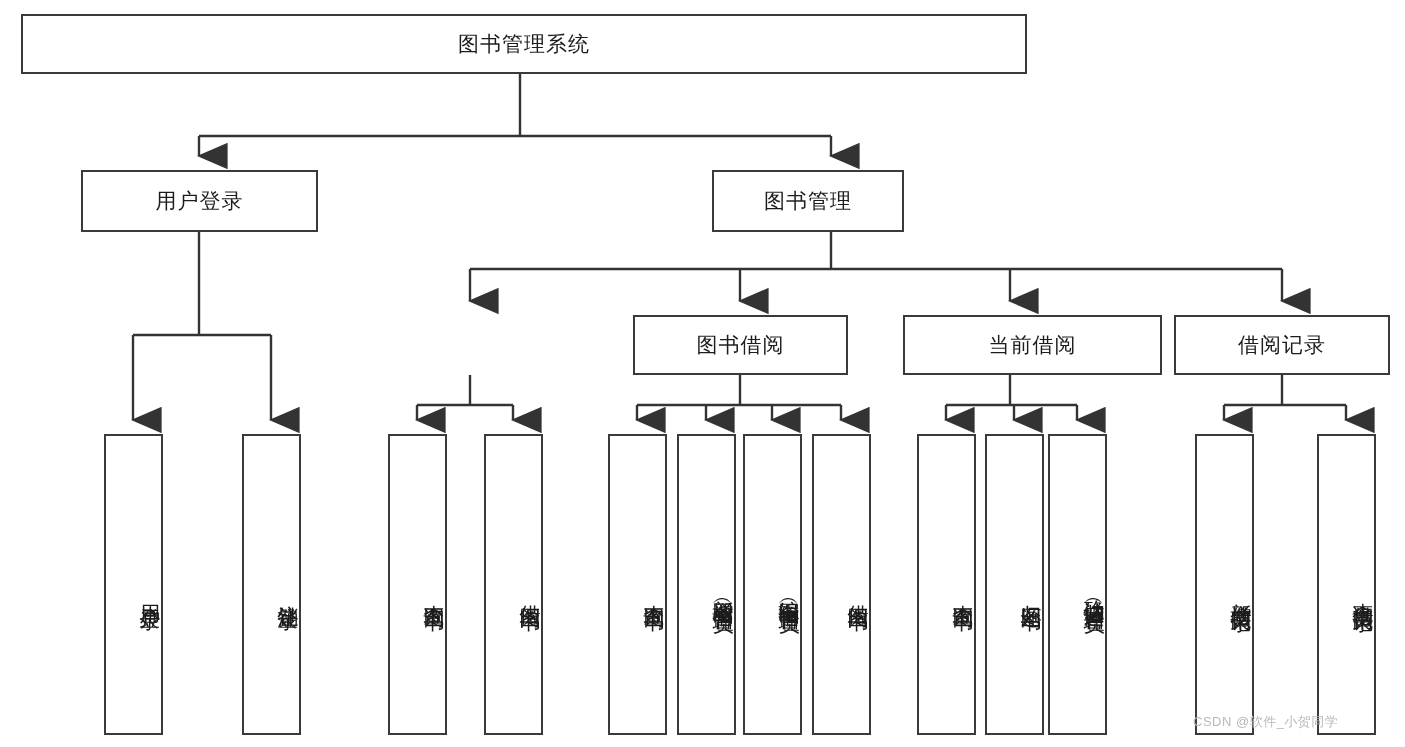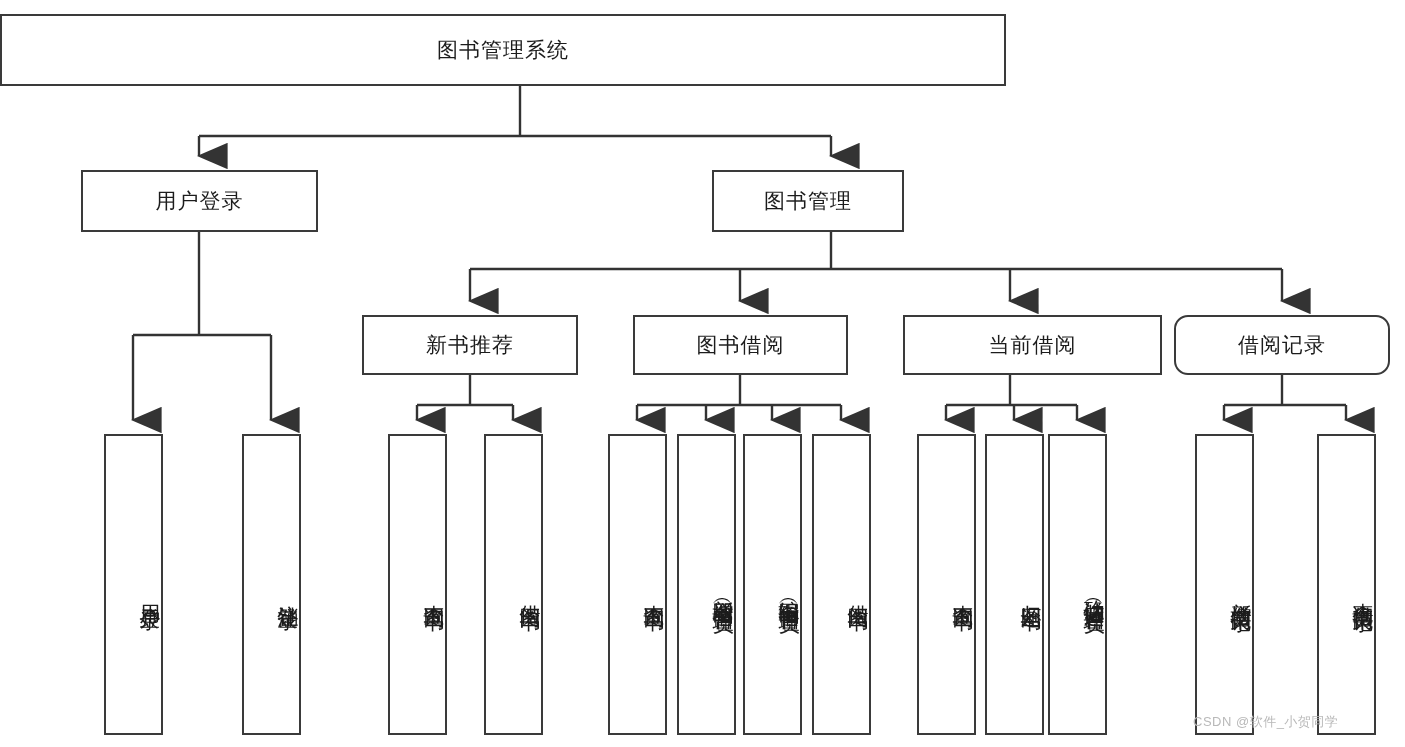--- a/index.html
+++ b/index.html
@@ -111,41 +111,38 @@
       <path d="M 1014 405 L 1014 420" marker-end="url(#arrow)"></path>
       <path d="M 1077 405 L 1077 420" marker-end="url(#arrow)"></path>
 
       <path d="M 1282 375 L 1282 405"></path>
       <path d="M 1224 405 L 1346 405"></path>
       <path d="M 1224 405 L 1224 420" marker-end="url(#arrow)"></path>
       <path d="M 1346 405 L 1346 420" marker-end="url(#arrow)"></path>
     </g>
   </svg>
 
-  <div class="node horiz" style="left:0; top:14px; width:1006px; height:72px;">
+  <div class="node horiz" style="left:21px; top:14px; width:1006px; height:60px;">
     <span class="node-label">图书管理系统</span>
   </div>
 
   <div class="node horiz" style="left:81px; top:170px; width:237px; height:62px;">
     <span class="node-label">用户登录</span>
   </div>
   <div class="node horiz" style="left:712px; top:170px; width:192px; height:62px;">
     <span class="node-label">图书管理</span>
   </div>
 
-  <div class="node horiz" style="left:362px; top:315px; width:216px; height:60px;">
-    <span class="node-label">新书推荐</span>
-  </div>
   <div class="node horiz" style="left:633px; top:315px; width:215px; height:60px;">
     <span class="node-label">图书借阅</span>
   </div>
   <div class="node horiz" style="left:903px; top:315px; width:259px; height:60px;">
     <span class="node-label">当前借阅</span>
   </div>
-  <div class="node horiz" style="left:1174px; top:315px; width:216px; height:60px;border-radius:14px;">
+  <div class="node horiz" style="left:1174px; top:315px; width:216px; height:60px;">
     <span class="node-label">借阅记录</span>
   </div>
 
   <div class="node vert" style="left:104px; top:434px; width:59px; height:301px;">
     <span class="node-label">用户登录</span>
   </div>
   <div class="node vert" style="left:242px; top:434px; width:59px; height:301px;">
     <span class="node-label">注销登录</span>
   </div>
 

